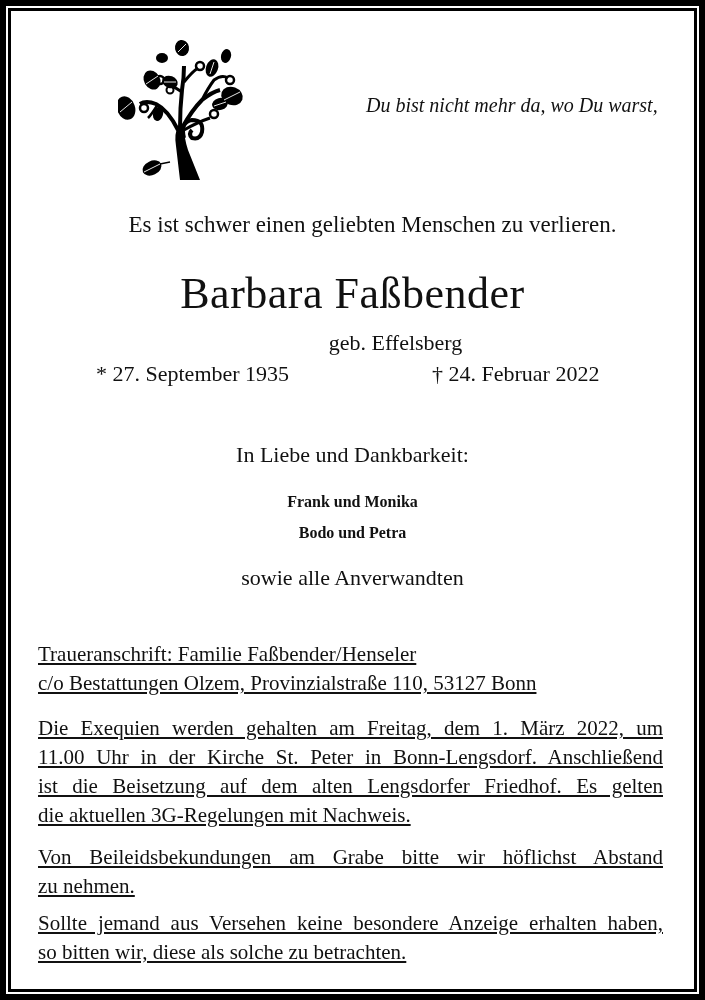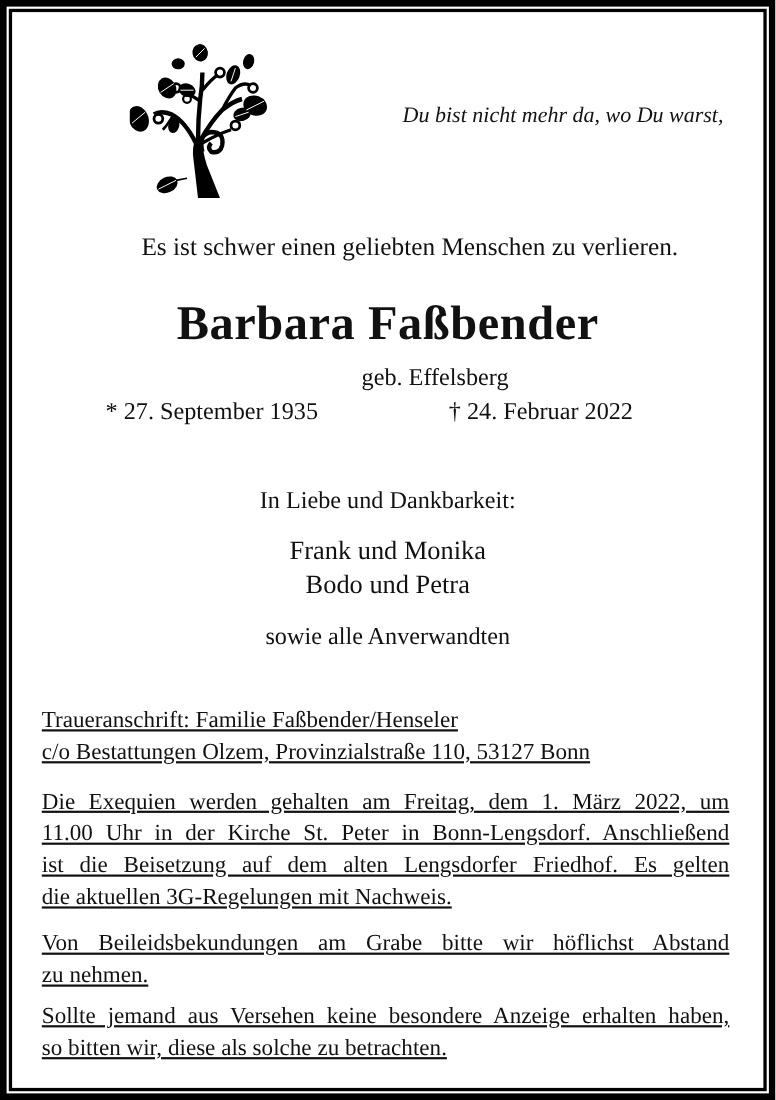--- a/index.html
+++ b/index.html
@@ -52,43 +52,43 @@
       text-align: center;
     }
     .intro {
       top: 212px;
       font-size: 23px;
       padding-left: 20px;
     }
     .name {
       top: 268px;
       font-size: 44px;
-      font-weight: bold;
+      font-weight: normal;
       letter-spacing: 0.5px;
     }
     .maiden {
       top: 330px;
       font-size: 22px;
       padding-left: 43px;
     }
     .dates {
       position: absolute;
       top: 361px;
       font-size: 22px;
     }
     .birth { left: 96px; }
-    .death { left: 408px; text-align: center; }
+    .death { left: 432px; text-align: center; }
     .thanks {
       top: 442px;
       font-size: 22px;
     }
     .family {
       top: 486px;
-      font-size: 24px;
-      font-weight: normal;
+      font-size: 16px;
+      font-weight: bold;
       line-height: 31px;
     }
     .relatives {
       top: 565px;
       font-size: 22px;
     }
     .block {
       position: absolute;
       left: 38px;
       width: 625px;

